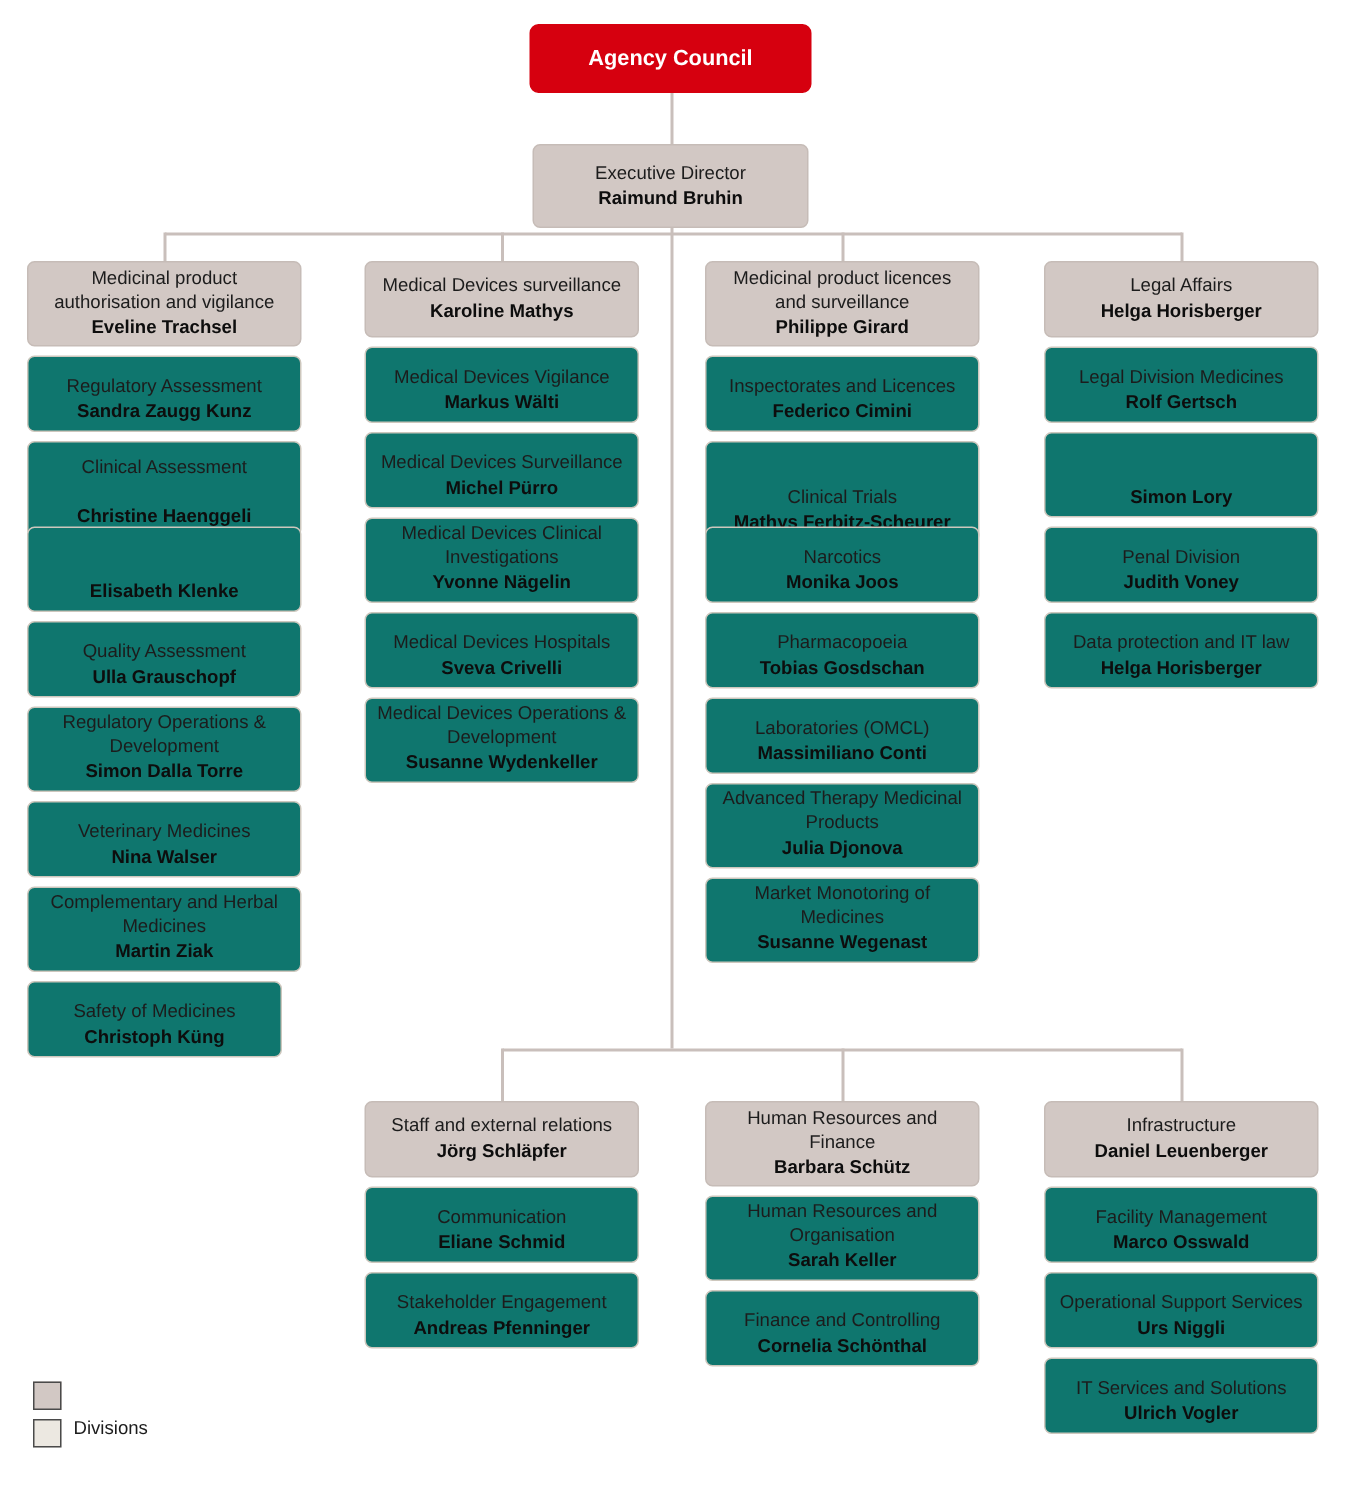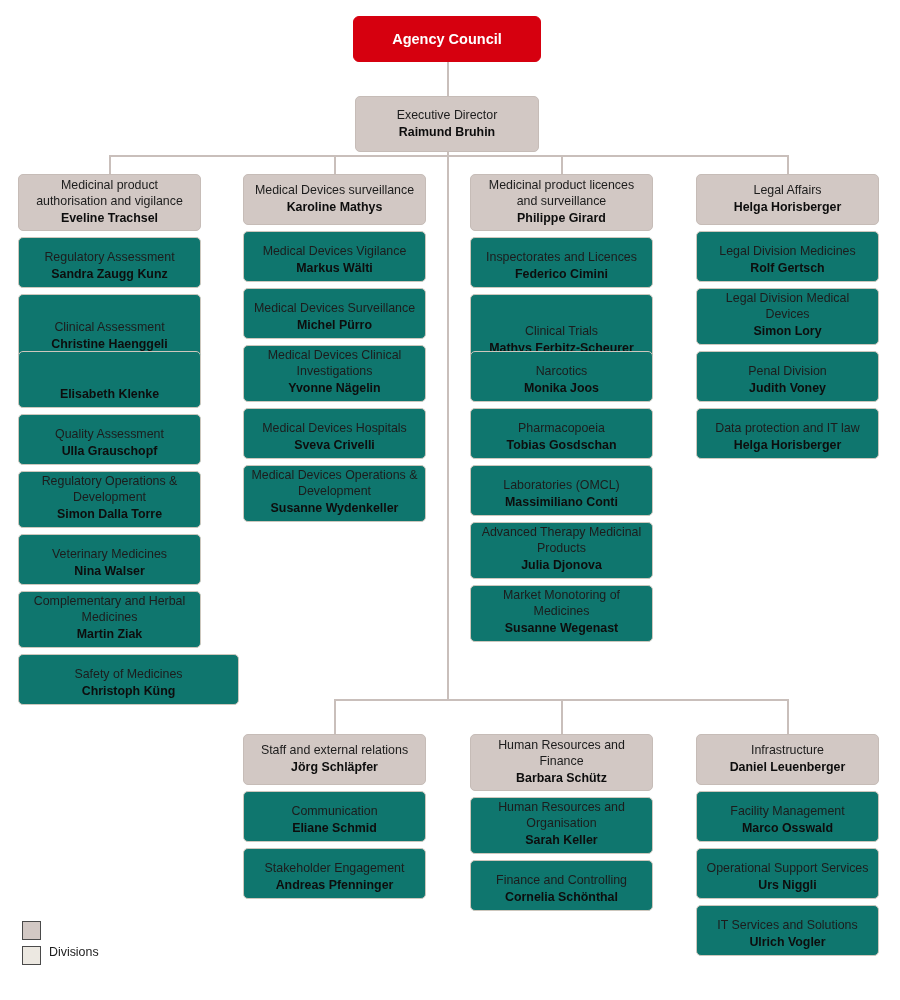--- a/index.html
+++ b/index.html
@@ -137,21 +137,21 @@
       </div>
       <div class="node sector" style="left: 18px; top: 174px; width: 183px; height: 57px;">
         <span class="unit">Medicinal product
 authorisation and vigilance</span>
         <span class="person">Eveline Trachsel</span>
       </div>
       <div class="node division" style="left: 18px; top: 237px; width: 183px; height: 51px;">
         <span class="unit">Regulatory Assessment</span>
         <span class="person">Sandra Zaugg Kunz</span>
       </div>
-      <div class="node division" style="left: 18px; top: 294px; width: 183px; height: 64px;">
+      <div class="node division" style="left: 18px; top: 294px; width: 183px; height: 64px; gap: 16px;">
         <span class="unit">Clinical Assessment</span>
         <span class="person">Christine Haenggeli</span>
       </div>
       <div class="node division" style="left: 18px; top: 351px; width: 183px; height: 57px;">
         <span class="person">Elisabeth Klenke</span>
       </div>
       <div class="node division" style="left: 18px; top: 414px; width: 183px; height: 51px;">
         <span class="unit">Quality Assessment</span>
         <span class="person">Ulla Grauschopf</span>
       </div>
@@ -162,21 +162,21 @@
       </div>
       <div class="node division" style="left: 18px; top: 534px; width: 183px; height: 51px;">
         <span class="unit">Veterinary Medicines</span>
         <span class="person">Nina Walser</span>
       </div>
       <div class="node division" style="left: 18px; top: 591px; width: 183px; height: 57px;">
         <span class="unit">Complementary and Herbal
 Medicines</span>
         <span class="person">Martin Ziak</span>
       </div>
-      <div class="node division" style="left: 18px; top: 654px; width: 221px; height: 51px;">
+      <div class="node division" style="left: 18px; top: 654px; width: 170px; height: 51px;">
         <span class="unit">Safety of Medicines</span>
         <span class="person">Christoph Küng</span>
       </div>
       <div class="node sector" style="left: 243px; top: 174px; width: 183px; height: 51px;">
         <span class="unit">Medical Devices surveillance</span>
         <span class="person">Karoline Mathys</span>
       </div>
       <div class="node division" style="left: 243px; top: 231px; width: 183px; height: 51px;">
         <span class="unit">Medical Devices Vigilance</span>
         <span class="person">Markus Wälti</span>
@@ -236,22 +236,20 @@
       </div>
       <div class="node sector" style="left: 696px; top: 174px; width: 183px; height: 51px;">
         <span class="unit">Legal Affairs</span>
         <span class="person">Helga Horisberger</span>
       </div>
       <div class="node division" style="left: 696px; top: 231px; width: 183px; height: 51px;">
         <span class="unit">Legal Division Medicines</span>
         <span class="person">Rolf Gertsch</span>
       </div>
       <div class="node division" style="left: 696px; top: 288px; width: 183px; height: 57px;">
-        <span class="unit">Legal Division Medical
-Devices</span>
         <span class="person">Simon Lory</span>
       </div>
       <div class="node division" style="left: 696px; top: 351px; width: 183px; height: 51px;">
         <span class="unit">Penal Division</span>
         <span class="person">Judith Voney</span>
       </div>
       <div class="node division" style="left: 696px; top: 408px; width: 183px; height: 51px;">
         <span class="unit">Data protection and IT law</span>
         <span class="person">Helga Horisberger</span>
       </div>

